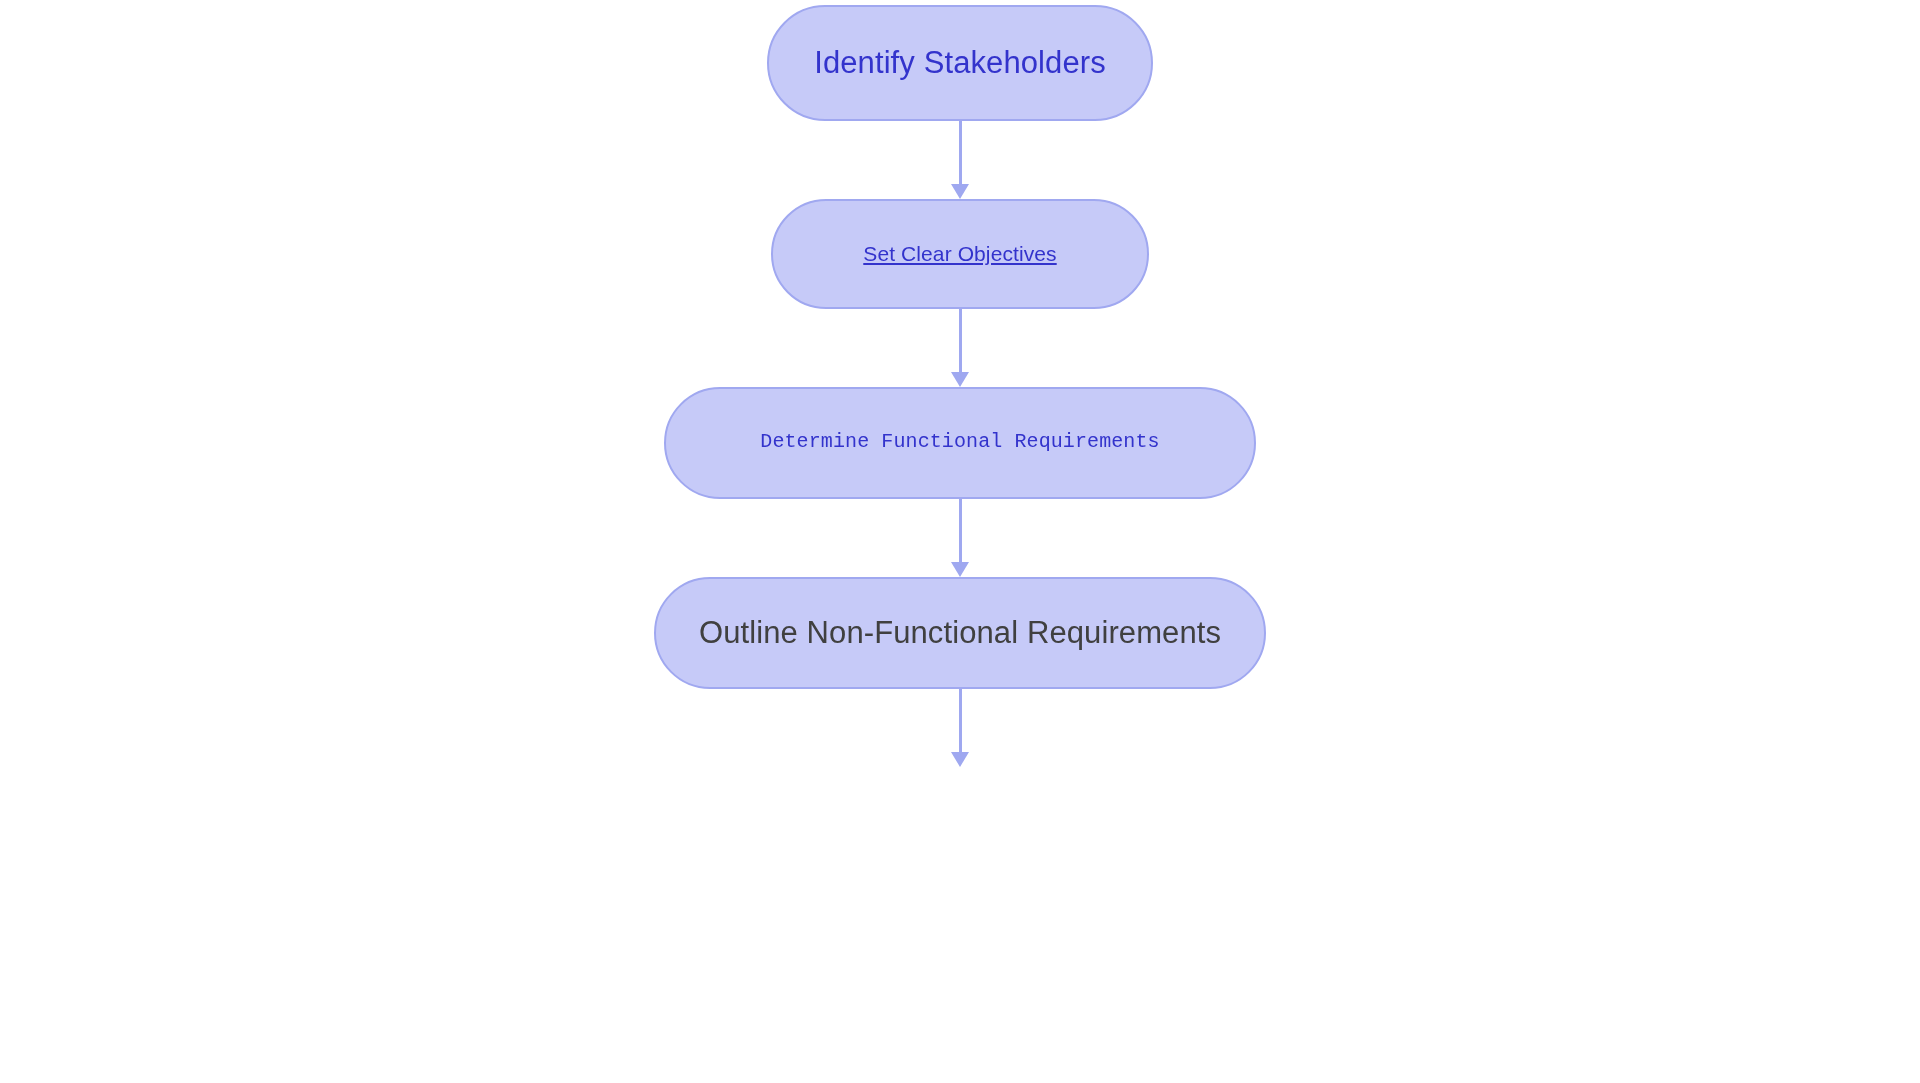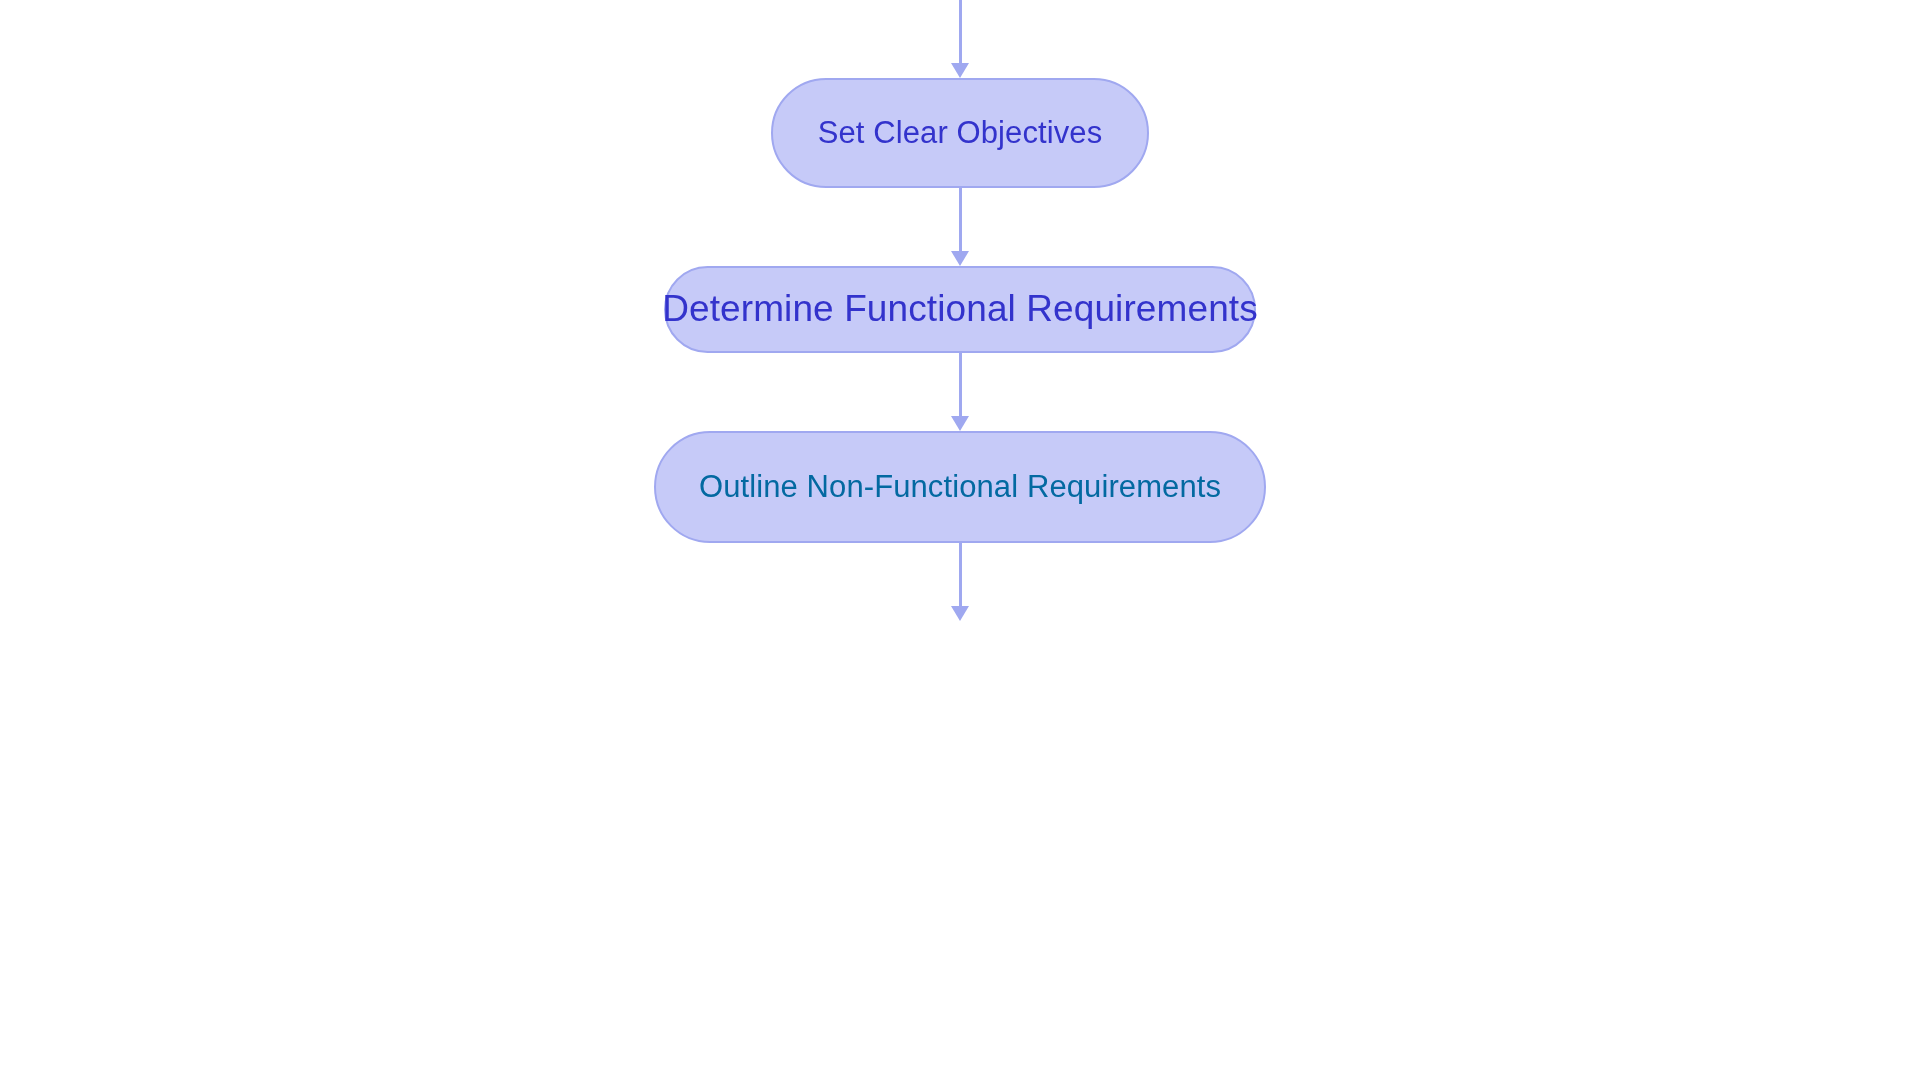--- a/index.html
+++ b/index.html
@@ -50,22 +50,22 @@
   }
 
   .node-label {
     display: block;
     line-height: 1;
     padding-bottom: 2px;
   }
 
   
   .node-1 { width: 386px; height: 116px; font-size: 31px; margin-top: 5px; }
-  .node-2 { width: 378px; height: 110px; font-size: 31px; }
-  .node-3 { width: 592px; height: 87px; font-size: 37px; }
+  .node-2 { width: 378px; height: 110px; font-size: 21px; text-decoration: underline; }
+  .node-3 { width: 592px; height: 112px; font-size: 20px; font-family: Liberation Mono, monospace; }
   .node-4 { width: 612px; height: 112px; font-size: 31px; }
   .node-5 { width: 390px; height: 114px; font-size: 31px; }
 
   .connector {
     position: relative;
     width: 20px;
     display: flex;
     flex-direction: column;
     align-items: center;
     justify-content: flex-start;
@@ -89,20 +89,23 @@
   .gap-2 { height: 78px; }
   .gap-3 { height: 78px; }
   .gap-4 { height: 78px; }
 </style>
 </head>
 <body style="background: rgb(255, 255, 255);">
 
 <div id="flowchart-canvas" style="background: rgb(255, 255, 255);">
   <div class="flow-column">
 
+    <div class="node node-1" style="background: rgb(198, 202, 248); border-color: rgb(160, 168, 240); color: rgb(51, 51, 204);">
+      <span class="node-label">Identify Stakeholders</span>
+    </div>
 
     <div class="connector gap-1">
       <div class="connector-line" style="background: rgb(159, 168, 240);"></div>
       <div class="connector-head" style="border-top-color: rgb(159, 168, 240);"></div>
     </div>
 
     <div class="node node-2" style="background: rgb(198, 202, 248); border-color: rgb(160, 168, 240); color: rgb(51, 51, 204);">
       <span class="node-label">Set Clear Objectives</span>
     </div>
 
@@ -113,21 +116,21 @@
 
     <div class="node node-3" style="background: rgb(198, 202, 248); border-color: rgb(160, 168, 240); color: rgb(51, 51, 204);">
       <span class="node-label">Determine Functional Requirements</span>
     </div>
 
     <div class="connector gap-3">
       <div class="connector-line" style="background: rgb(159, 168, 240);"></div>
       <div class="connector-head" style="border-top-color: rgb(159, 168, 240);"></div>
     </div>
 
-    <div class="node node-4" style="background: rgb(198, 202, 248); border-color: rgb(160, 168, 240); color: #0369a1;">
+    <div class="node node-4" style="background: rgb(198, 202, 248); border-color: rgb(160, 168, 240); color: #404040;">
       <span class="node-label">Outline Non-Functional Requirements</span>
     </div>
 
     <div class="connector gap-4">
       <div class="connector-line" style="background: rgb(159, 168, 240);"></div>
       <div class="connector-head" style="border-top-color: rgb(159, 168, 240);"></div>
     </div>
 
 
   </div>

